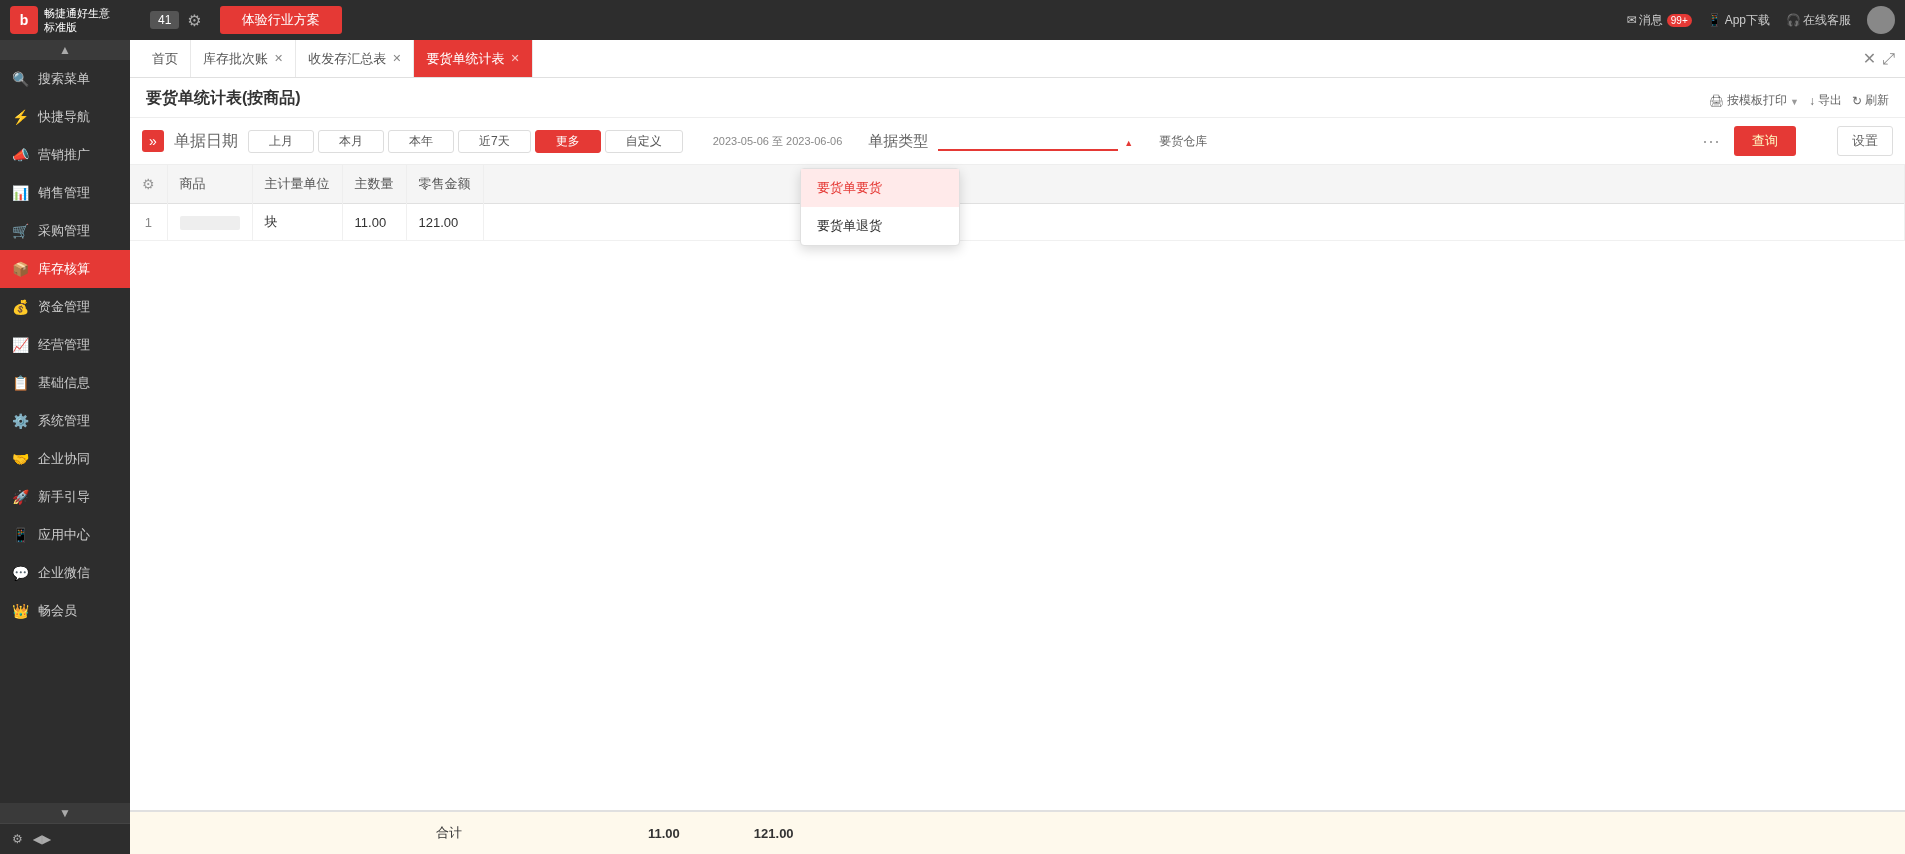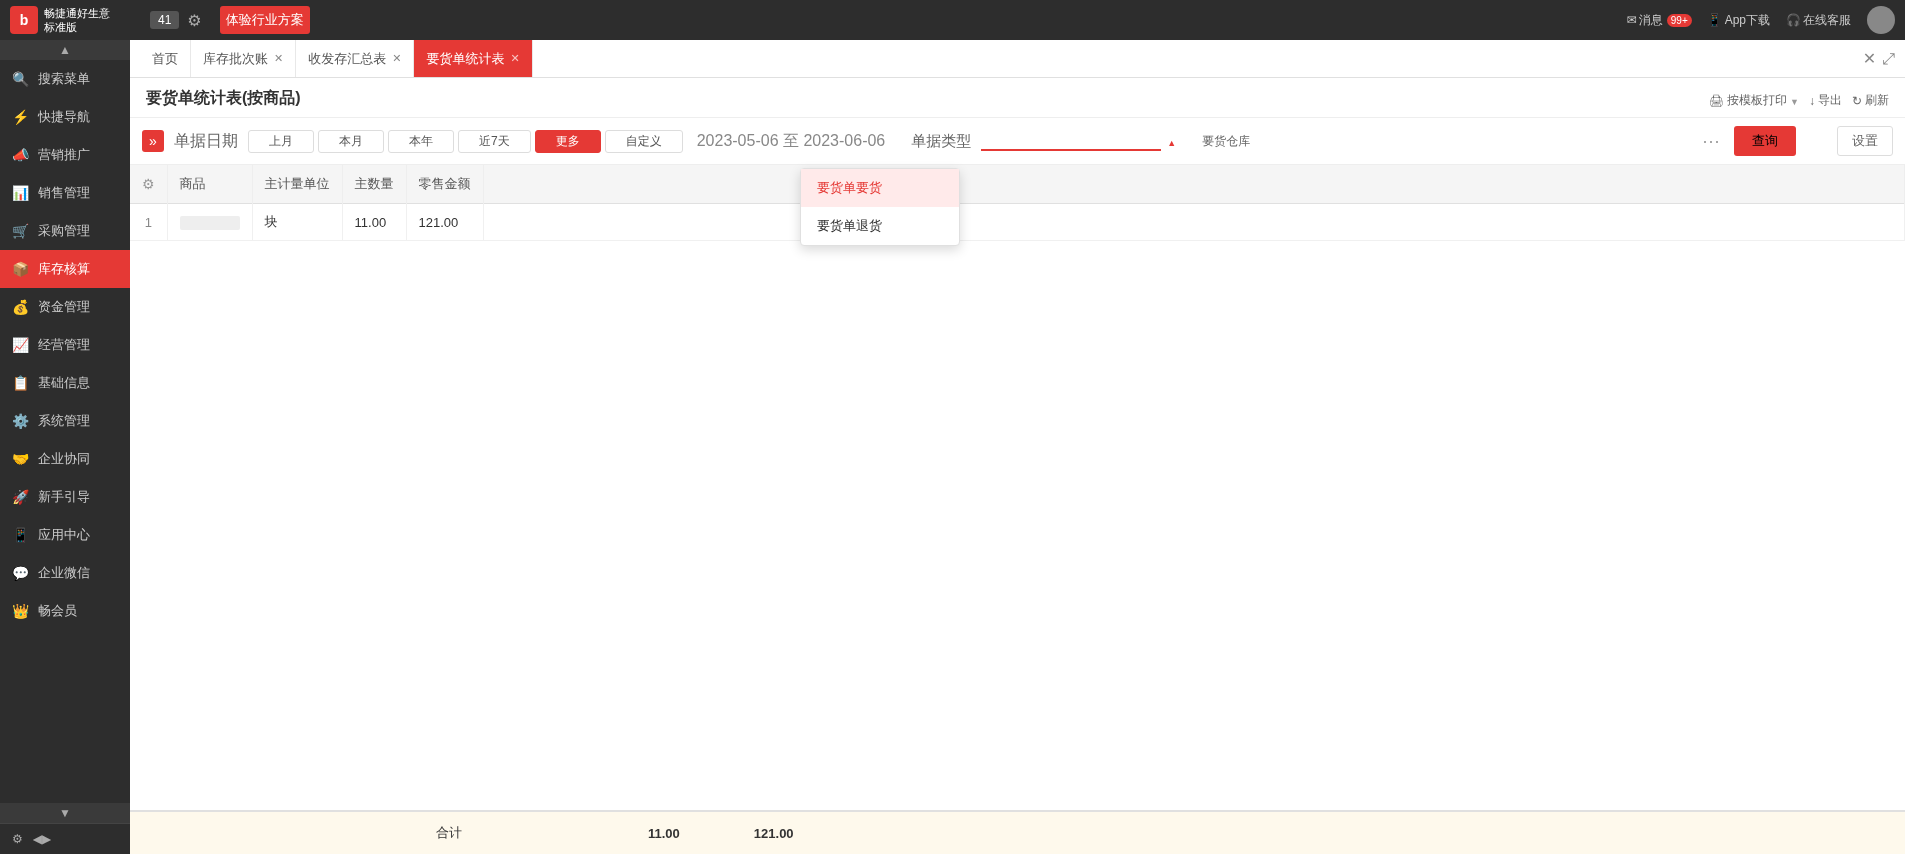--- a/index.html
+++ b/index.html
@@ -48,21 +48,21 @@
       border-radius: 3px;
       padding: 2px 8px;
       font-size: 12px;
       color: #fff;
     }
     .trial-btn {
       background: #e53935;
       color: #fff;
       border: none;
       border-radius: 3px;
-      padding: 5px 6px;
+      padding: 5px 22px;
       font-size: 13px;
       cursor: pointer;
       margin-left: 10px;
     }
     .topbar-right {
       display: flex;
       align-items: center;
       gap: 16px;
       font-size: 12px;
       color: #ccc;
@@ -279,21 +279,21 @@
       font-size: 12px;
       width: 180px;
       padding: 2px 4px;
       background: transparent;
     }
     .filter-warehouse-label { color: #666; font-size: 12px; margin-left: 16px; }
     .filter-spacer { flex: 1; }
     .filter-more { color: #999; font-size: 18px; cursor: pointer; margin-right: 4px; }
     .query-btn {
       background: #e53935;
-      color: #000000;
+      color: #fef9c3;
       border: none;
       border-radius: 3px;
       padding: 6px 18px;
       font-size: 13px;
       cursor: pointer;
     }
     .set-btn {
       background: #fff;
       color: #666;
       border: 1px solid #ddd;
@@ -535,21 +535,21 @@
       <button class="filter-toggle">»</button>
       <span class="filter-label">单据日期</span>
       <div class="date-btns">
         <button class="date-btn">上月</button>
         <button class="date-btn">本月</button>
         <button class="date-btn">本年</button>
         <button class="date-btn">近7天</button>
         <button class="date-btn more">更多</button>
         <button class="date-btn">自定义</button>
       </div>
-      <div style="font-size:16px;color:#888;margin-left:4px;">2023-05-06 至 2023-06-06</div>
+      <div style="font-size:11px;color:#888;margin-left:20px;">2023-05-06 至 2023-06-06</div>
 
       <span class="filter-type-label">单据类型</span>
       <input class="filter-type-input" type="text" value="" style="">
       <span class="chevron-up" style="margin-left:-4px;cursor:pointer;"></span>
 
       <span class="filter-warehouse-label">要货仓库</span>
 
       <span class="filter-spacer"></span>
       <span class="filter-more">···</span>
       <button class="query-btn">查询</button>

